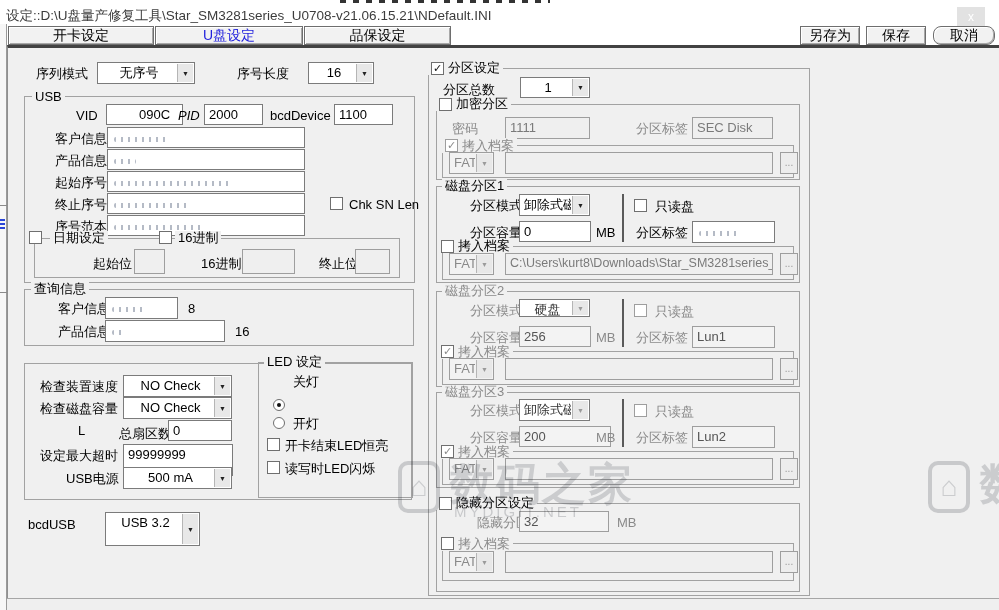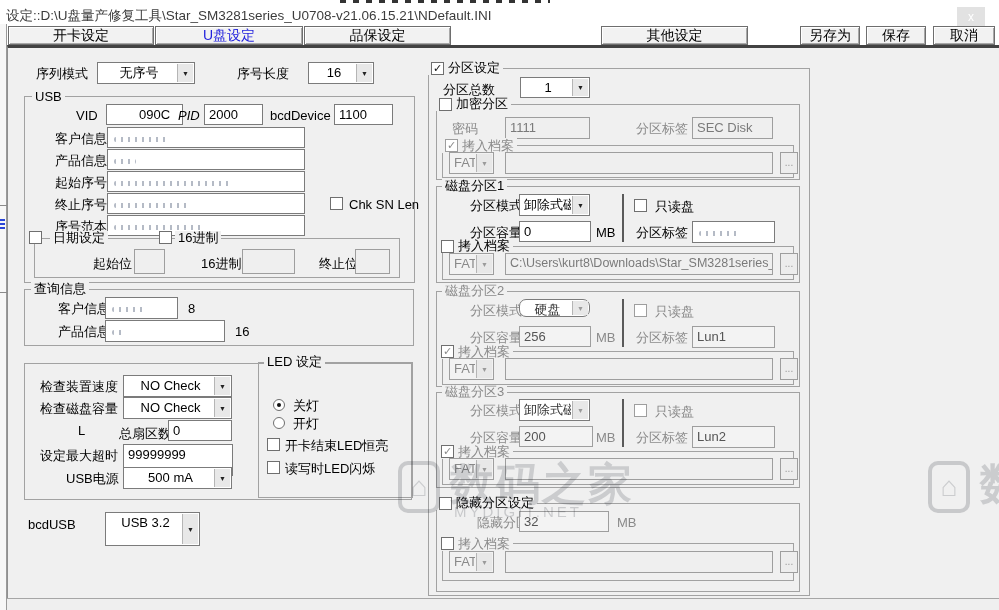--- a/index.html
+++ b/index.html
@@ -89,24 +89,23 @@
   <div class="abs" id="remnant"></div>
 
   <div class="abs" id="chrome">
     <div class="abs" id="title-text">设定::D:\U盘量产修复工具\Star_SM3281series_U0708-v21.06.15.21\NDefault.INI</div>
     <div class="abs" id="close-btn">x</div>
   </div>
 
   <div class="tab" style="left:8px;width:146px;">开卡设定</div>
   <div class="tab sel" style="left:155px;width:148px;">U盘设定</div>
   <div class="tab" style="left:304px;width:147px;">品保设定</div>
-  <div class="tab" style="left:601px;width:147px;">其他设定</div>
   <div class="act-btn" style="left:800px;width:60px;">另存为</div>
   <div class="act-btn" style="left:866px;width:60px;">保存</div>
-  <div class="act-btn" style="left:933px;width:62px;">取消</div>
+  <div class="act-btn" style="left:933px;width:62px;border-radius:8px;">取消</div>
 
   <div class="abs" id="dialog"></div>
   <div class="abs" id="bottom-line"></div>
   <div class="abs" id="bottom-fill"></div>
   <div class="abs" id="left-strip">
     <div class="tick" style="top:181px;"></div>
     <div class="tick" style="top:268px;"></div>
   </div>
   <div class="abs" id="blue-mark"></div>
 
@@ -204,21 +203,21 @@
 
   <div class="lbl" style="left:28px;top:517px;">bcdUSB</div>
   <div class="dd" style="left:105px;top:512px;width:95px;height:34px;">
     <span class="dd-val">USB 3.2</span>
       <span class="dd-btn">▼</span>
   </div>
 
   <div class="grp" style="left:258px;top:362px;width:155px;height:136px;"></div>
   <div class="gttl" style="left:264px;top:355px;">LED 设定</div>
   <div class="rb sel" style="left:273px;top:399px;"></div>
-  <div class="lbl" style="left:293px;top:398px;">关灯</div>
+  <div class="lbl" style="left:293px;top:374px;">关灯</div>
   <div class="rb" style="left:273px;top:417px;"></div>
   <div class="lbl" style="left:293px;top:416px;">开灯</div>
   <div class="cb" style="left:267px;top:438px;"></div>
   <div class="lbl" style="left:285px;top:438px;">开卡结束LED恒亮</div>
   <div class="cb" style="left:267px;top:461px;"></div>
   <div class="lbl" style="left:285px;top:461px;">读写时LED闪烁</div>
 
   <div class="grp" style="left:428px;top:68px;width:382px;height:528px;"></div>
   <div class="gttl" style="left:428px;top:61px;">
     <span class="cb checked inline"></span>
@@ -276,21 +275,21 @@
   <div class="dd dis" style="left:449px;top:253px;width:45px;height:22px;">
     <span class="dd-val">FAT</span>
       <span class="dd-btn">▼</span>
   </div>
   <div class="inp dis" style="left:505px;top:253px;width:268px;height:22px;font-size:12.5px;"><span>C:\Users\kurt8\Downloads\Star_SM3281series_U0708</span></div>
   <button class="browse" style="left:780px;top:253px;width:18px;height:22px;">...</button>
 
   <div class="grp" style="left:436px;top:291px;width:364px;height:96px;"></div>
   <div class="gttl" style="left:442px;top:284px;color:#8a8a8a;">磁盘分区2</div>
   <div class="lbl gray" style="left:470px;top:303px;">分区模式</div>
-  <div class="dd dim" style="left:519px;top:299px;width:71px;height:18px;border-radius:7px;">
+  <div class="dd dim" style="left:519px;top:299px;width:71px;height:18px;">
     <span class="dd-val">硬盘</span>
       <span class="dd-btn">▼</span>
   </div>
   <div class="vdiv" style="left:622px;top:299px;height:48px;"></div>
   <div class="cb dis" style="left:634px;top:304px;"></div>
   <div class="lbl gray" style="left:655px;top:304px;">只读盘</div>
   <div class="lbl gray" style="left:470px;top:330px;">分区容量</div>
   <div class="inp dim" style="left:519px;top:326px;width:72px;height:21px;"><span>256</span></div>
   <div class="lbl gray" style="left:596px;top:330px;">MB</div>
   <div class="lbl gray" style="left:636px;top:330px;">分区标签</div>
@@ -311,21 +310,21 @@
   <div class="gttl" style="left:442px;top:385px;color:#8a8a8a;">磁盘分区3</div>
   <div class="lbl gray" style="left:470px;top:403px;">分区模式</div>
   <div class="dd dim" style="left:519px;top:399px;width:71px;height:22px;">
     <span class="dd-val">卸除式磁盘</span>
       <span class="dd-btn">▼</span>
   </div>
   <div class="vdiv" style="left:622px;top:399px;height:48px;"></div>
   <div class="cb dis" style="left:634px;top:404px;"></div>
   <div class="lbl gray" style="left:655px;top:404px;">只读盘</div>
   <div class="lbl gray" style="left:470px;top:430px;">分区容量</div>
-  <div class="inp dim" style="left:519px;top:426px;width:74px;height:21px;"><span>200</span></div>
+  <div class="inp dim" style="left:519px;top:426px;width:92px;height:21px;"><span>200</span></div>
   <div class="lbl gray" style="left:596px;top:430px;">MB</div>
   <div class="lbl gray" style="left:636px;top:430px;">分区标签</div>
   <div class="inp dim" style="left:692px;top:426px;width:83px;height:22px;"><span>Lun2</span></div>
   <div class="grp" style="left:442px;top:451px;width:352px;height:34px;"></div>
   <div class="gttl" style="left:438px;top:444px;">
     <span class="cb gchecked inline"></span>
     <span class="lbl gray" style="position:static;">拷入档案</span>
   </div>
   <div class="dd dis" style="left:449px;top:458px;width:45px;height:22px;">
     <span class="dd-val">FAT</span>

